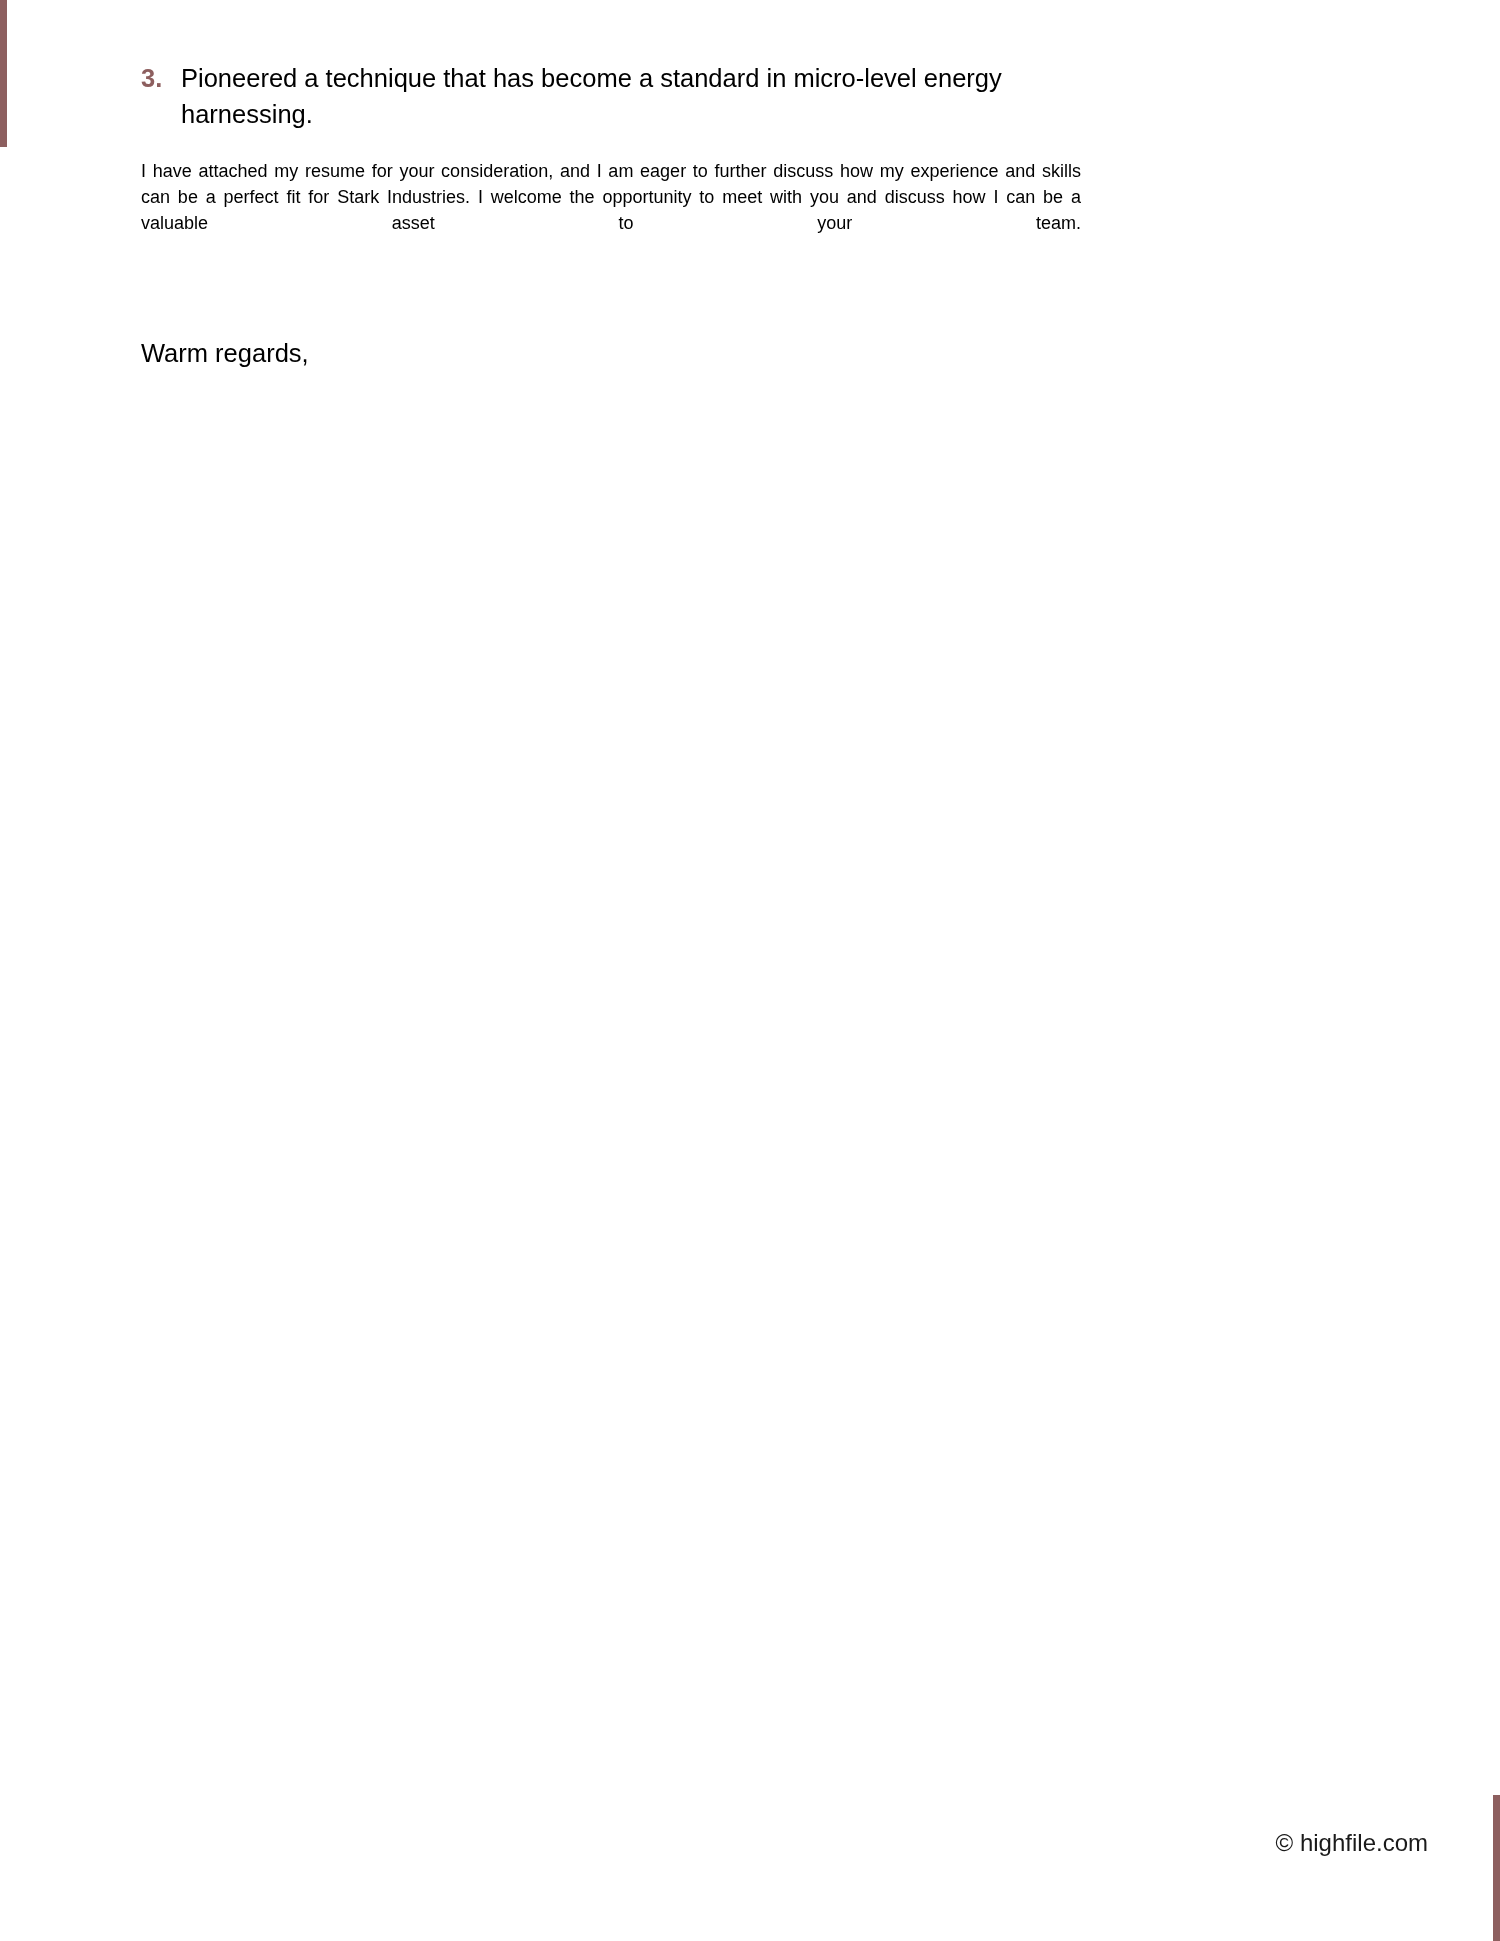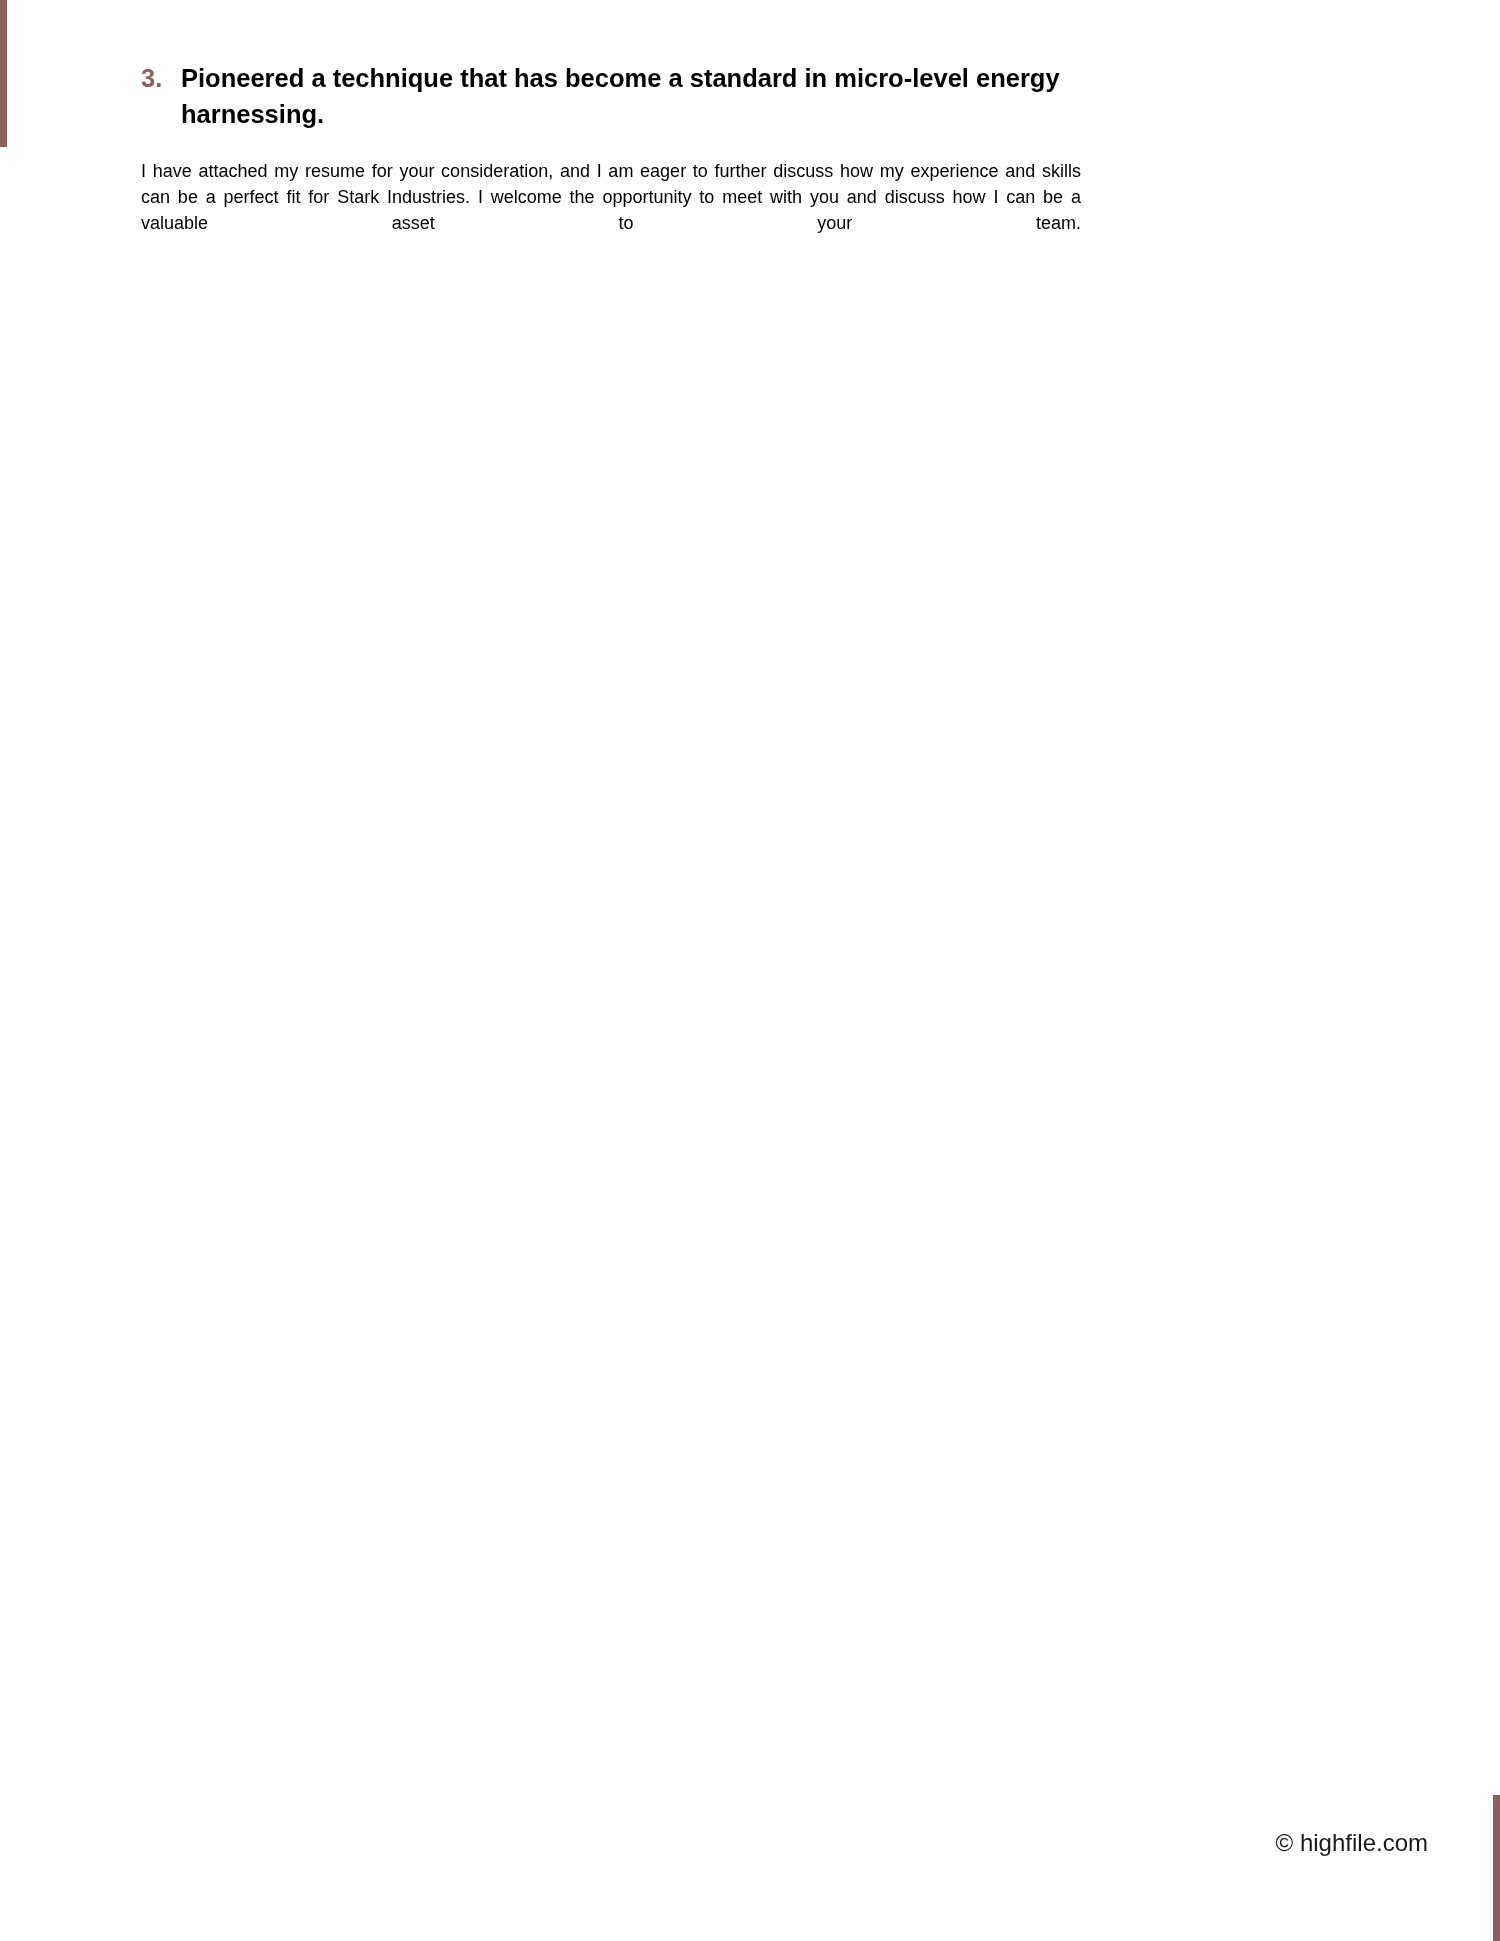--- a/index.html
+++ b/index.html
@@ -62,21 +62,20 @@
   .list-marker {
     color: #8d5f5f;
     font-weight: bold;
     width: 40px;
     flex: 0 0 40px;
     font-size: 25.5px;
   }
   .list-text {
     flex: 1 1 auto;
     color: #000000;
-    font-weight: bold;
   }
 
   
   p.body {
     margin: 0 0 27px 0;
     font-size: 18px;
     line-height: 1.42;
     text-align: justify;
     text-justify: inter-word;
     color: #000000;
@@ -124,20 +123,21 @@
         <span class="list-marker">3.</span>
         <span class="list-text">Pioneered a technique that has become a standard in micro-level energy harnessing.</span>
       </div>
     </div>
 
     <p class="body">I have attached my resume for your consideration, and I am eager to further discuss how my experience and skills can be a perfect fit for Stark Industries. I welcome the opportunity to meet with you and discuss how I can be a valuable asset to your team.</p>
 
 
     <div class="spacer"></div>
 
+    <p class="signoff">Warm regards,</p>
 
 
   </div>
 
   <div class="footer">© highfile.com</div>
 
   <div class="accent-bar-bottomright"></div>
 
 </div>
 

